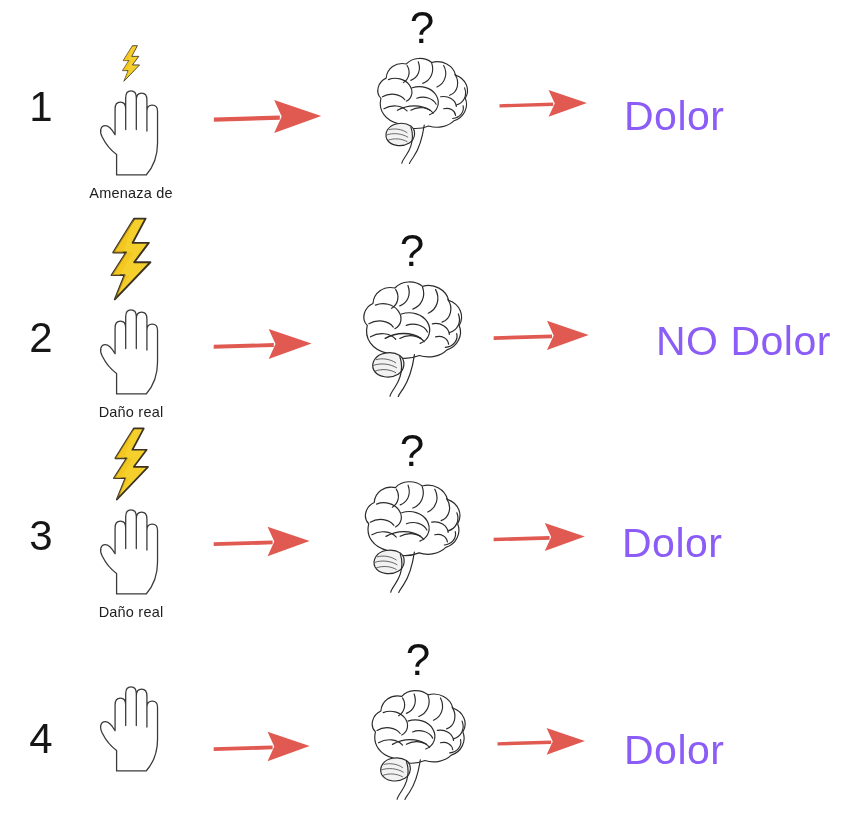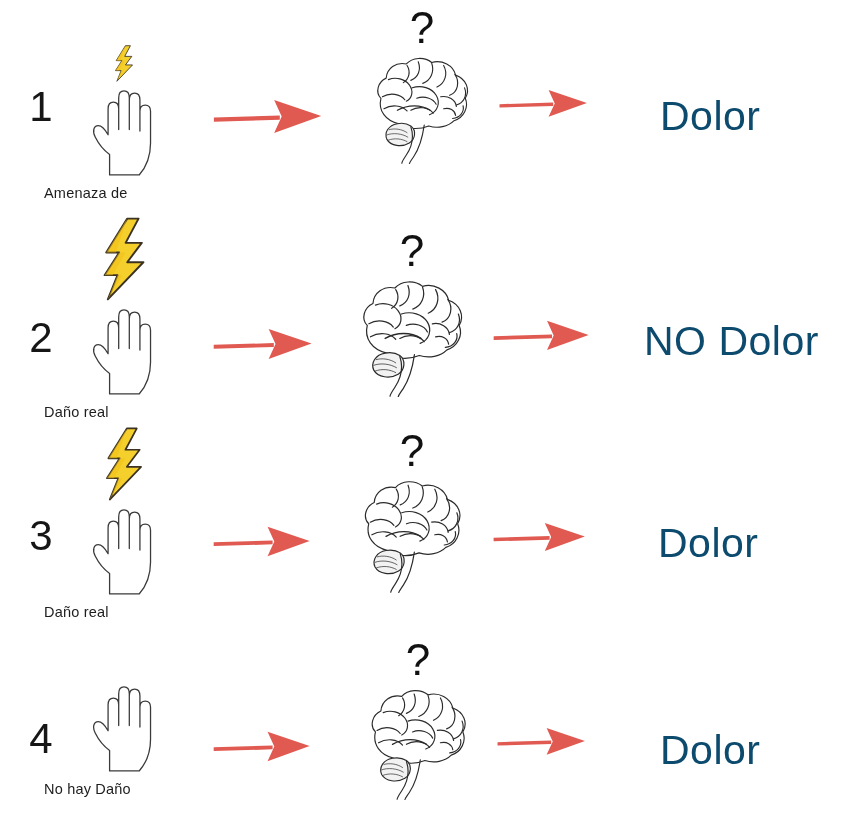--- a/index.html
+++ b/index.html
@@ -44,23 +44,23 @@
     font-size: 42px;
     font-weight: 300;
     line-height: 1;
     color: #161616;
     letter-spacing: 0;
   }
 
   
   .stimulus {
     position: absolute;
-    left: 44px;
+    left: 51px;
     width: 160px;
-    text-align: left;
+    text-align: center;
   }
   .bolt-slot {
     height: 64px;
     position: relative;
   }
   .bolt {
     position: absolute;
     left: 50%;
     transform: translateX(-50%);
     bottom: 0;
@@ -114,24 +114,23 @@
     transform: translateX(-50%);
     top: 0;
   }
 
   
   .outcome {
     position: absolute;
     font-size: 41px;
     line-height: 1;
     font-weight: 300;
-    color: #0c4a6e;
+    color: #8b5cf6;
     white-space: nowrap;
     letter-spacing: .5px;
-    margin-left: 36px;
   }
 
   
   .watermark {
     position: absolute;
     top: 6px;
     right: 8px;
     font-size: 13px;
     color: #fdfdfd;
     letter-spacing: 1px;
@@ -290,21 +289,21 @@
         <svg class="brain" width="122" height="122" viewBox="0 0 150 150">
             <use href="#sym-brain"></use>
           </svg>
       </div>
     </div>
 
     <svg class="arrow arrow-out" style="top:110px; left:492px" width="100" height="36" viewBox="0 0 120 42" color="#e05a52">
         <use href="#sym-arrow"></use>
       </svg>
 
-    <div class="outcome" style="left:608px; top:114px">NO Dolor</div>
+    <div class="outcome" style="left:656px; top:114px">NO Dolor</div>
   </div>
 
   <div class="row row-3">
     <div class="row-index" style="top:100px">3</div>
 
     <div class="stimulus" style="top:12px">
       <div class="bolt-slot" style="height:74px">
         <svg class="bolt" width="46" height="74" viewBox="0 0 64 104">
             <use href="#sym-bolt"></use>
           </svg>
@@ -342,23 +341,20 @@
   <div class="row row-4">
     <div class="row-index" style="top:94px">4</div>
 
     <div class="stimulus" style="top:54px">
       <div class="bolt-slot" style="height:0"></div>
       <div class="hand-slot">
         <svg class="hand" width="79" height="94" viewBox="0 0 104 124">
             <use href="#sym-hand"></use>
           </svg>
       </div>
-      <div class="stim-caption">
-        <div>No hay Daño</div>
-      </div>
     </div>
 
     <svg class="arrow arrow-in" style="top:104px" width="101" height="36" viewBox="0 0 120 42" color="#e05a52">
         <use href="#sym-arrow"></use>
       </svg>
 
     <div class="brainbox" style="left:338px; top:14px">
       <div class="qmark">?</div>
       <div class="brain-slot">
         <svg class="brain" width="116" height="116" viewBox="0 0 150 150">

